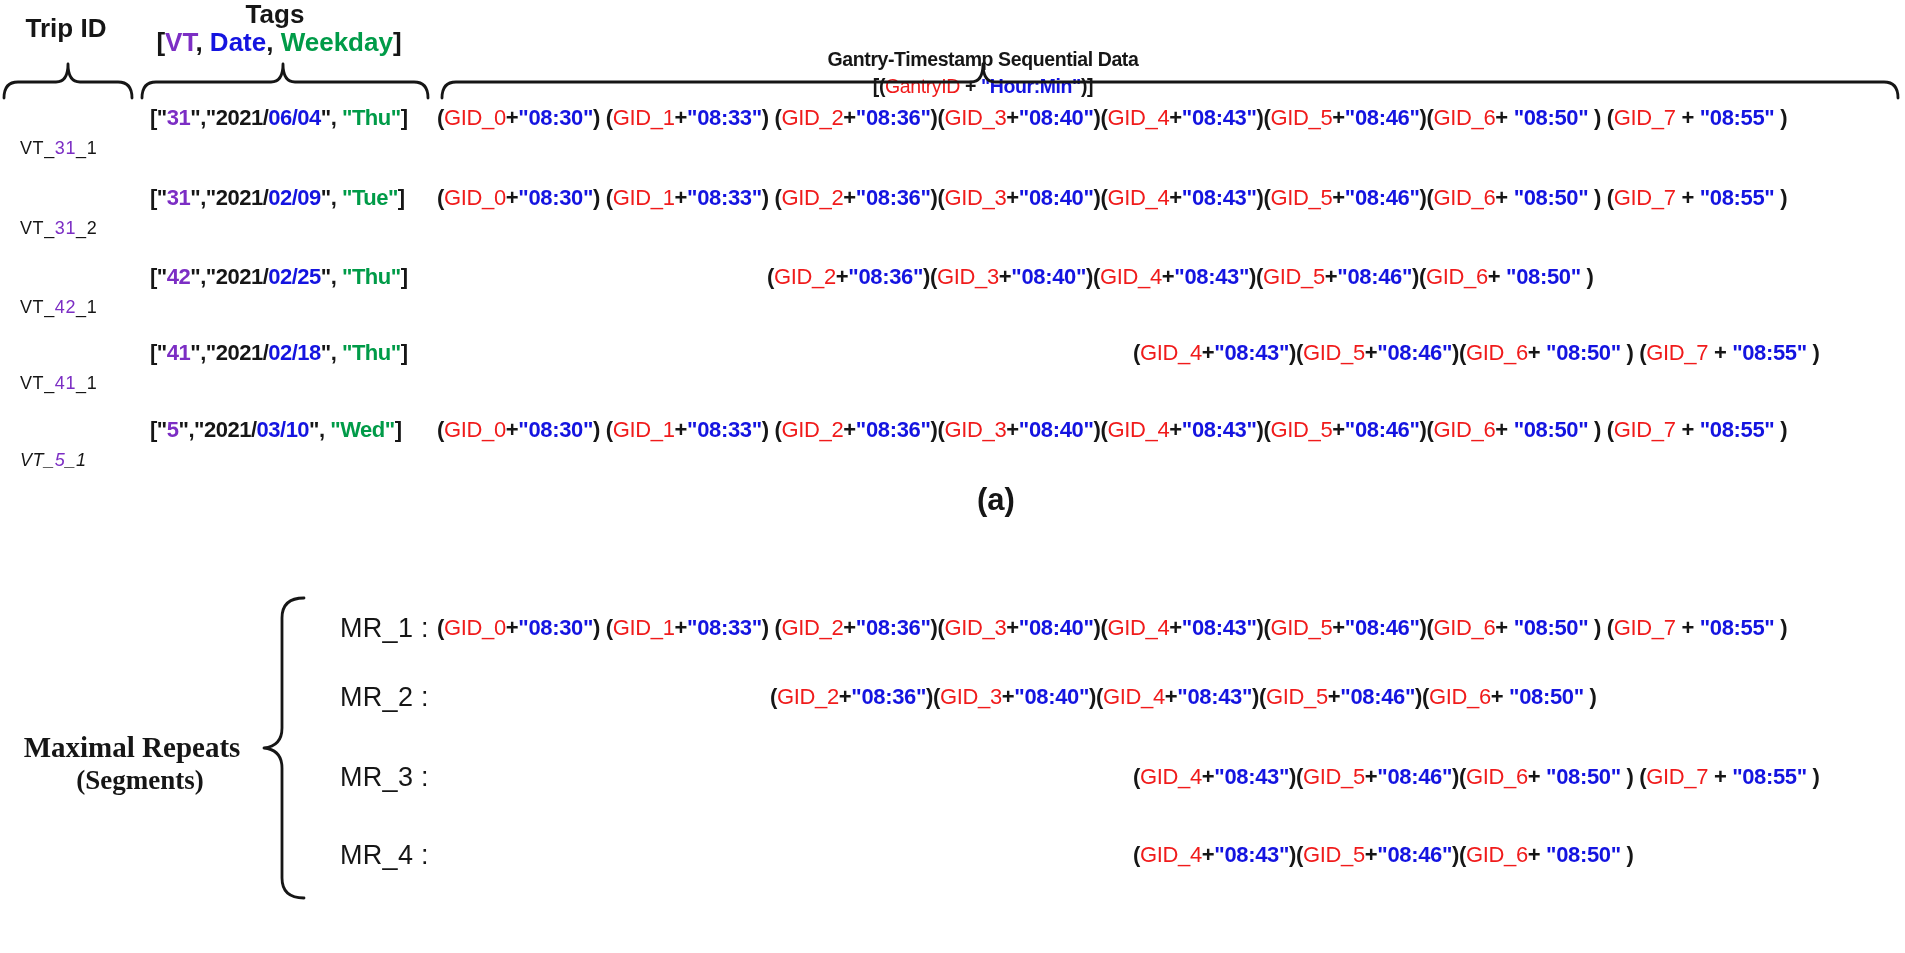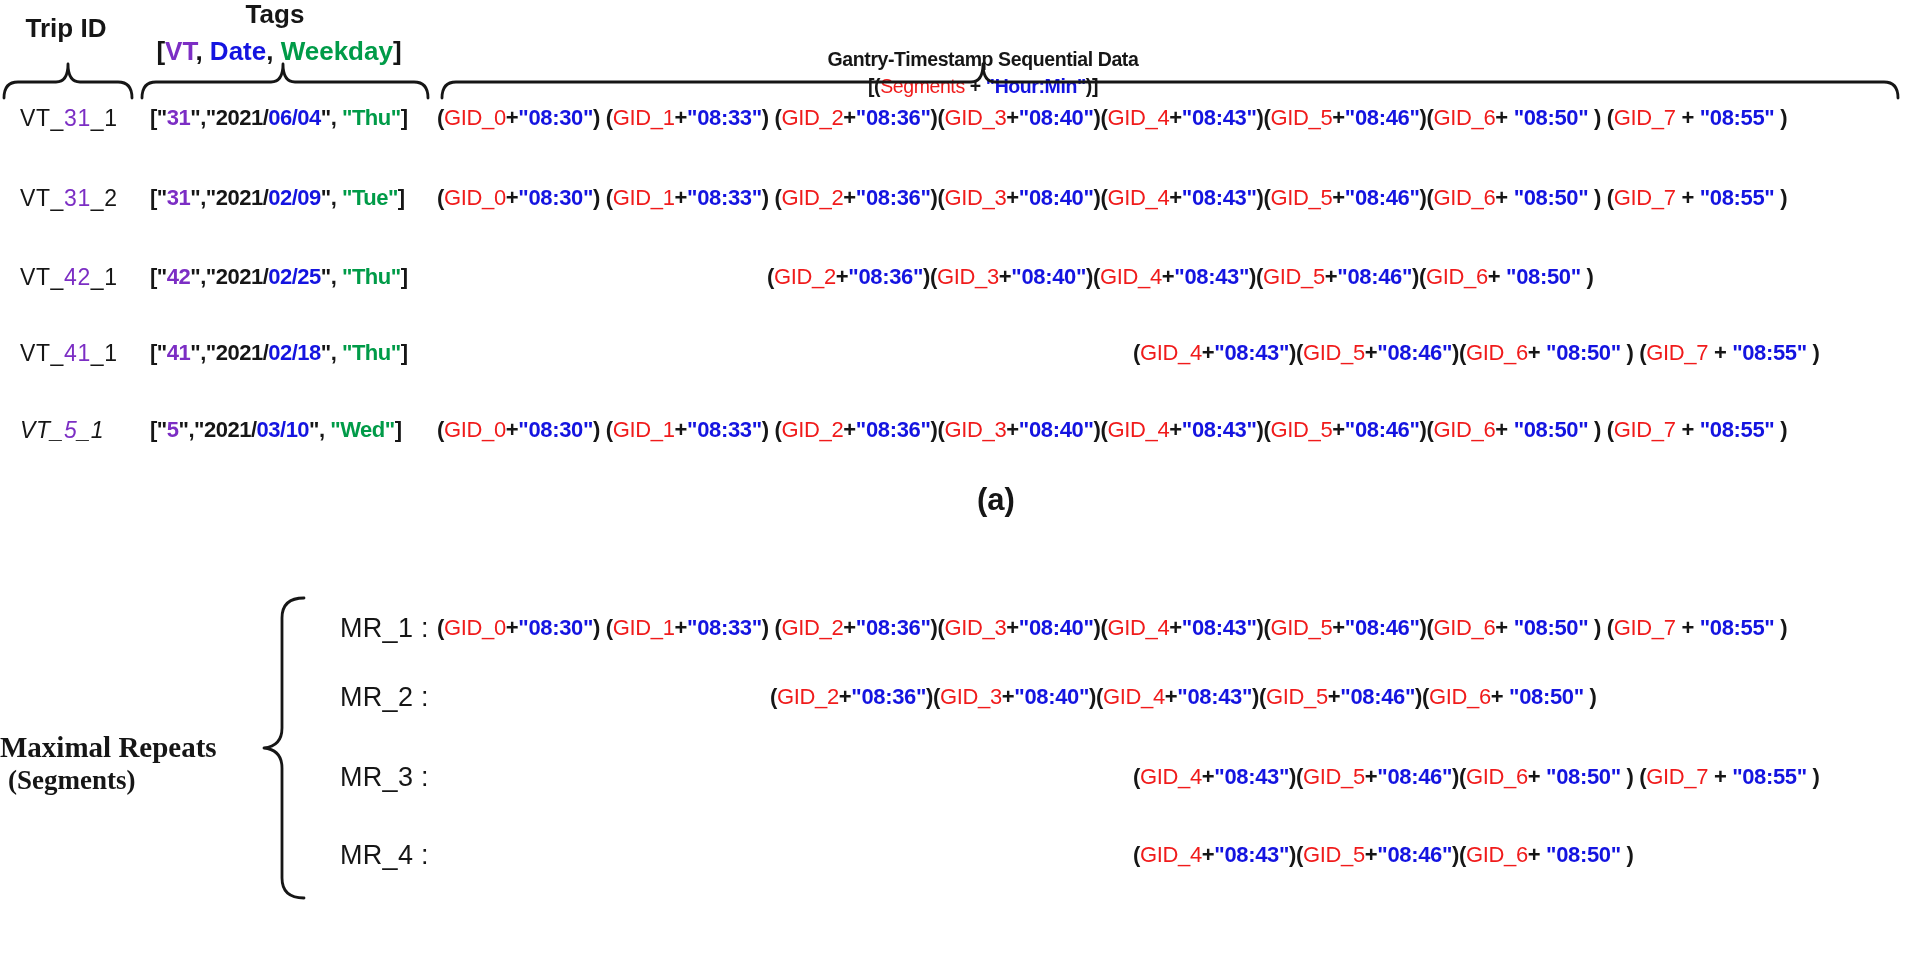--- a/index.html
+++ b/index.html
@@ -6,50 +6,50 @@
     --black:#161616; --red:#F01B1B; --blue:#1414E0; --purple:#7C2EC4; --green:#009B48;
   }
   html,body{margin:0;padding:0;background:#ffffff;}
   .canvas{
     position:relative; width:1905px; height:905px; background:#ffffff;
     font-family:"Liberation Sans", sans-serif; color:var(--black); overflow:hidden;
   }
   .hdr{position:absolute; font-weight:700; font-size:26px; text-align:center; white-space:pre; line-height:28px;}
   .hdr.g{font-size:19.5px; letter-spacing:-0.4px; line-height:26px;margin-top:42px;}
   .cell{position:absolute; font-size:22px; line-height:30px; white-space:pre;}
-  .trip{font-weight:500; font-size:23px; letter-spacing:0.6px;}
+  .trip{font-weight:500; font-size:18px; letter-spacing:0.6px;margin-top:30px;}
   .trip span.c-k{font-weight:500;}
   .trip span.c-p{font-weight:500;}
   .tags{letter-spacing:-0.5px;}
   .seq{letter-spacing:-0.35px;}
   .mr{font-weight:400; font-size:27px; letter-spacing:0.3px;}
   .plabel{position:absolute; font-weight:700; font-size:31px; text-align:center; line-height:34px;}
-  .serifline{position:absolute; font-family:"Liberation Serif", serif; font-weight:700; white-space:pre;}
+  .serifline{position:absolute; font-family:"Liberation Serif", serif; font-weight:700; text-align:center; white-space:pre;}
   .serifline.l1{font-size:29px; line-height:32px;}
   .serifline.l2{font-size:27px; line-height:30px;margin-left:8px;}
   span.c-k{color:var(--black); font-weight:700;}
   span.c-r{color:var(--red);   font-weight:400;}
   span.c-b{color:var(--blue);  font-weight:700;}
   span.c-p{color:var(--purple);font-weight:700;}
   span.c-g{color:var(--green); font-weight:700;}
   svg.brace{position:absolute; overflow:visible;}
   svg.brace path{fill:none; stroke:var(--black); stroke-width:2.8; stroke-linecap:round; stroke-linejoin:round;}
 </style>
 </head>
 <body>
 
 <div class="canvas">
 
   <div class="hdr" style="left:0px; top:14px; width:132px;">Trip ID</div>
 
   <div class="hdr" style="left:144px; top:0px; width:262px;">Tags</div>
-  <div class="hdr" style="left:148px; top:28px; width:262px;margin-top:9px;"><span class="c-k">[</span><span class="c-p">VT</span><span class="c-k">, </span><span class="c-b">Date</span><span class="c-k">, </span><span class="c-g">Weekday</span><span class="c-k">]</span></div>
+  <div class="hdr" style="left:148px; top:28px; width:262px;"><span class="c-k">[</span><span class="c-p">VT</span><span class="c-k">, </span><span class="c-b">Date</span><span class="c-k">, </span><span class="c-g">Weekday</span><span class="c-k">]</span></div>
 
   <div class="hdr g" style="left:633px; top:4px; width:700px;">Gantry-Timestamp Sequential Data</div>
-  <div class="hdr g" style="left:633px; top:31px; width:700px;"><span class="c-k">[(</span><span class="c-r">Segments</span><span class="c-k"> + </span><span class="c-b">"Hour:Min"</span><span class="c-k">)]</span></div>
+  <div class="hdr g" style="left:633px; top:31px; width:700px;"><span class="c-k">[(</span><span class="c-r">GantryID</span><span class="c-k"> + </span><span class="c-b">"Hour:Min"</span><span class="c-k">)]</span></div>
 
   <svg class="brace" style="left:2px; top:58px;" width="132" height="42" viewBox="0 0 132 42">
     <path d="M 2,40 Q 2,24 16,24 L 54,24 Q 66,24 66,6 Q 66,24 78,24 L 116,24 Q 130,24 130,40"></path>
   </svg>
   <svg class="brace" style="left:140px; top:58px;" width="290" height="42" viewBox="0 0 290 42">
     <path d="M 2,40 Q 2,24 16,24 L 131,24 Q 143,24 143,6 Q 143,24 155,24 L 274,24 Q 288,24 288,40"></path>
   </svg>
   <svg class="brace" style="left:440px; top:58px;" width="1460" height="42" viewBox="0 0 1460 42">
     <path d="M 2,40 Q 2,24 16,24 L 531,24 Q 543,24 543,6 Q 543,24 555,24 L 1444,24 Q 1458,24 1458,40"></path>
   </svg>

